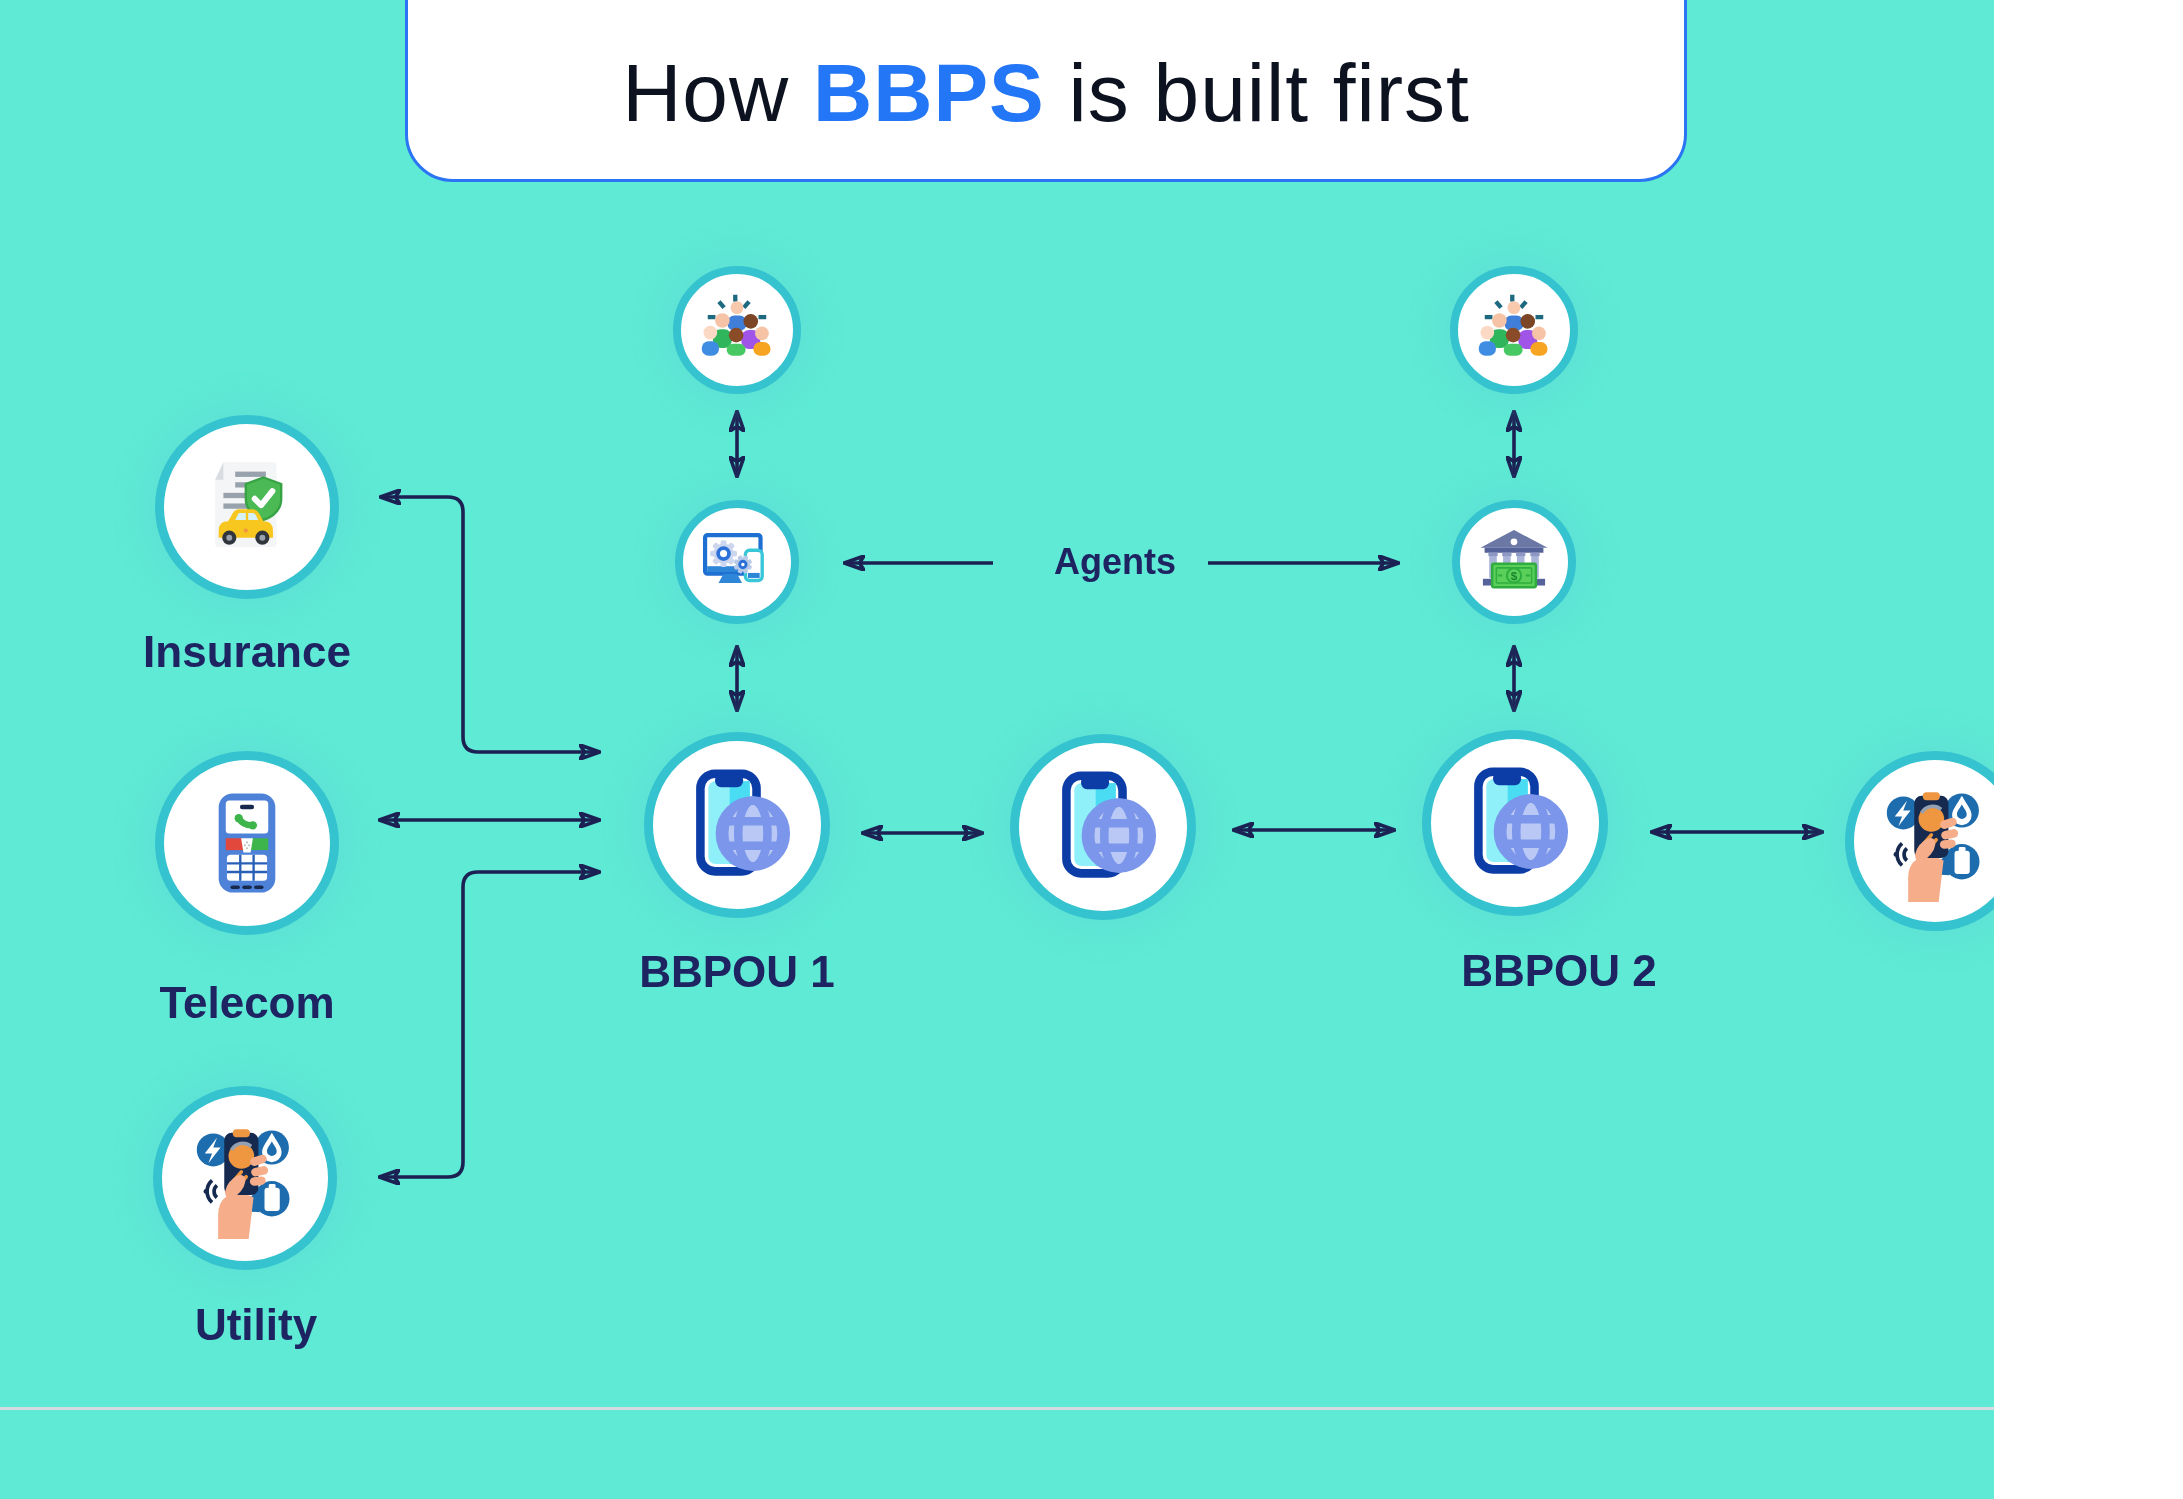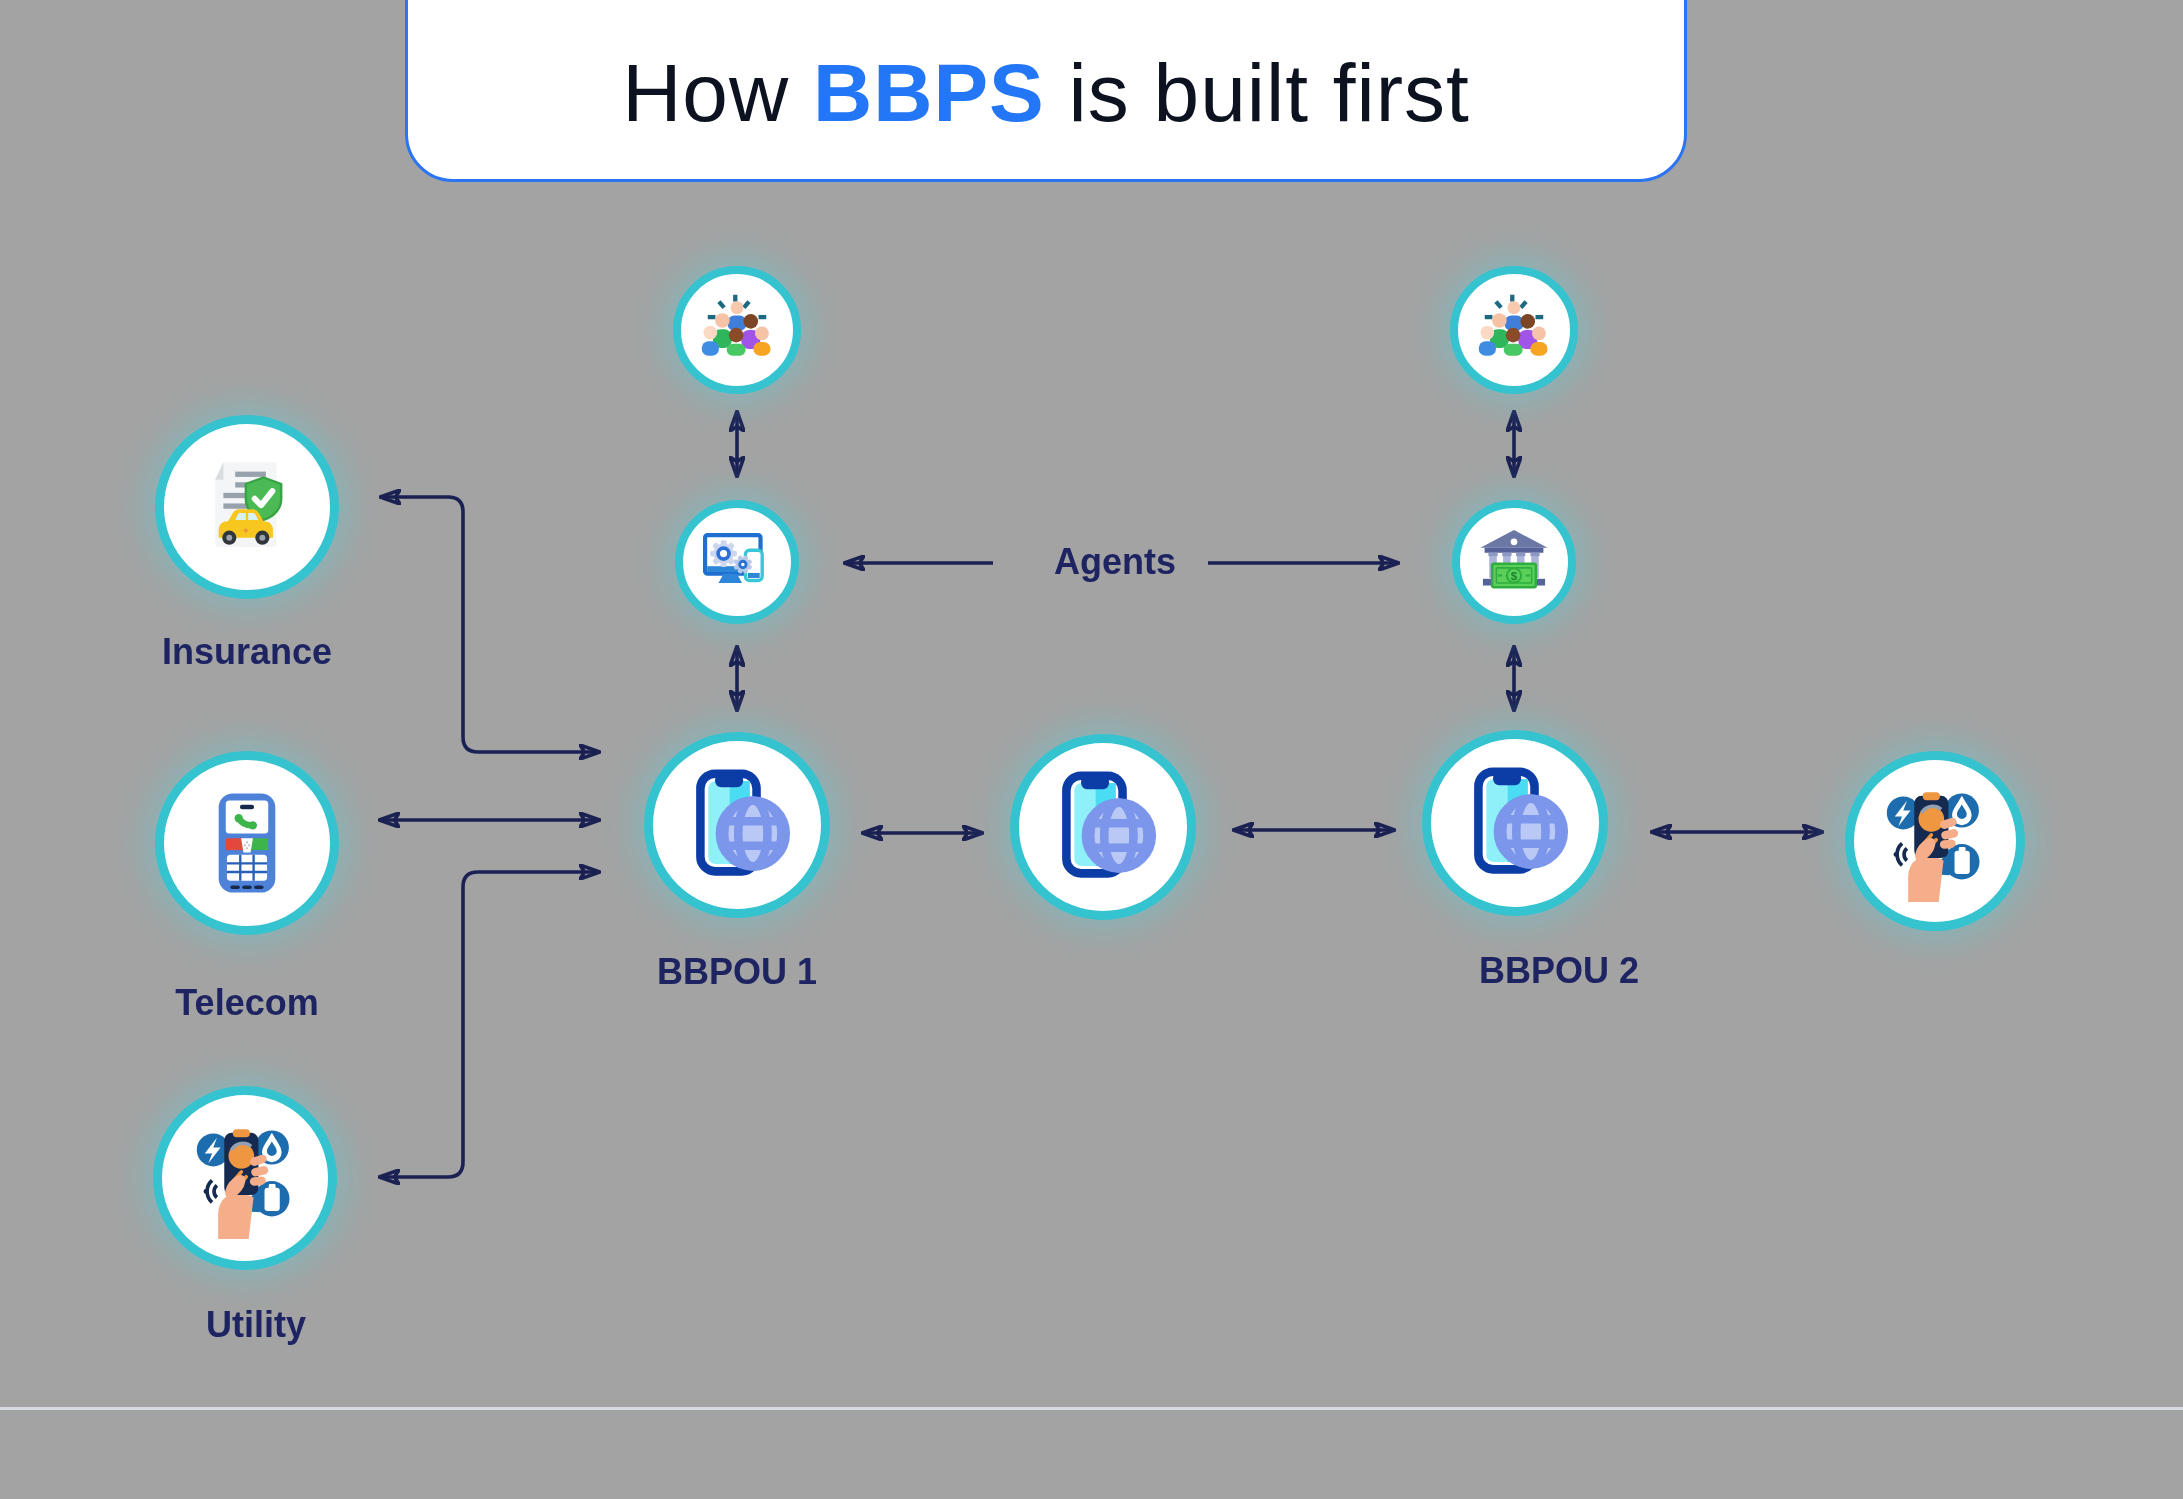--- a/index.html
+++ b/index.html
@@ -1,17 +1,17 @@
 <!DOCTYPE html>
 <html><head>
 <meta charset="utf-8">
 <style>
   html,body{margin:0;padding:0;background:#fff;}
   body{overflow:hidden;}
-  .canvas{position:relative;width:2183px;height:1499px;background:#a3a3a3;
+  .canvas{position:relative;width:1994px;height:1499px;background:#5eead4;
           font-family:"Liberation Sans",sans-serif;overflow:hidden;}
 
   
   .title-box{position:absolute;left:405px;top:-62px;width:1282px;height:244px;
              border:3px solid #2b74f3;border-radius:48px;box-sizing:border-box;
              display:flex;align-items:center;justify-content:center;padding-top:66px;background:#fff;}
   .title{margin:0;font-size:82px;font-weight:500;color:#0d1220;letter-spacing:1px;}
   .title span{white-space:pre;}
   .title .hl{color:#2376f5;font-weight:800;}
 
@@ -38,21 +38,21 @@
   .n-bbpou2         {left:1422px;top:730px;width:186px;height:186px;}
   .n-customer-right {left:1845px;top:751px;width:180px;height:180px;}
 
   .icon-86{width:86px;height:86px;}
   .icon-84{width:84px;height:84px;}
   .icon-118{width:118px;height:118px;}
   .icon-122{width:122px;height:122px;}
 
   
   .node-label{position:absolute;transform:translateX(-50%);z-index:2;
-              font-weight:700;color:#1d2461;font-size:36px;line-height:52px;white-space:nowrap;}
+              font-weight:700;color:#1d2461;font-size:44px;line-height:52px;white-space:nowrap;}
   .l-insurance{left:247px;top:626px;}
   .l-telecom  {left:247px;top:961px;margin-top:16px;}
   .l-utility  {left:256px;top:1299px;}
   .l-bbpou1   {left:737px;top:946px;}
   .l-bbpcu    {left:1113px;top:947px;}
   .l-bbpou2   {left:1515px;top:945px;margin-left:44px;}
   .agents-label{position:absolute;left:1115px;top:538px;transform:translateX(-50%);z-index:2;
                 font-weight:700;color:#1d2461;font-size:36px;line-height:48px;}
 
   

